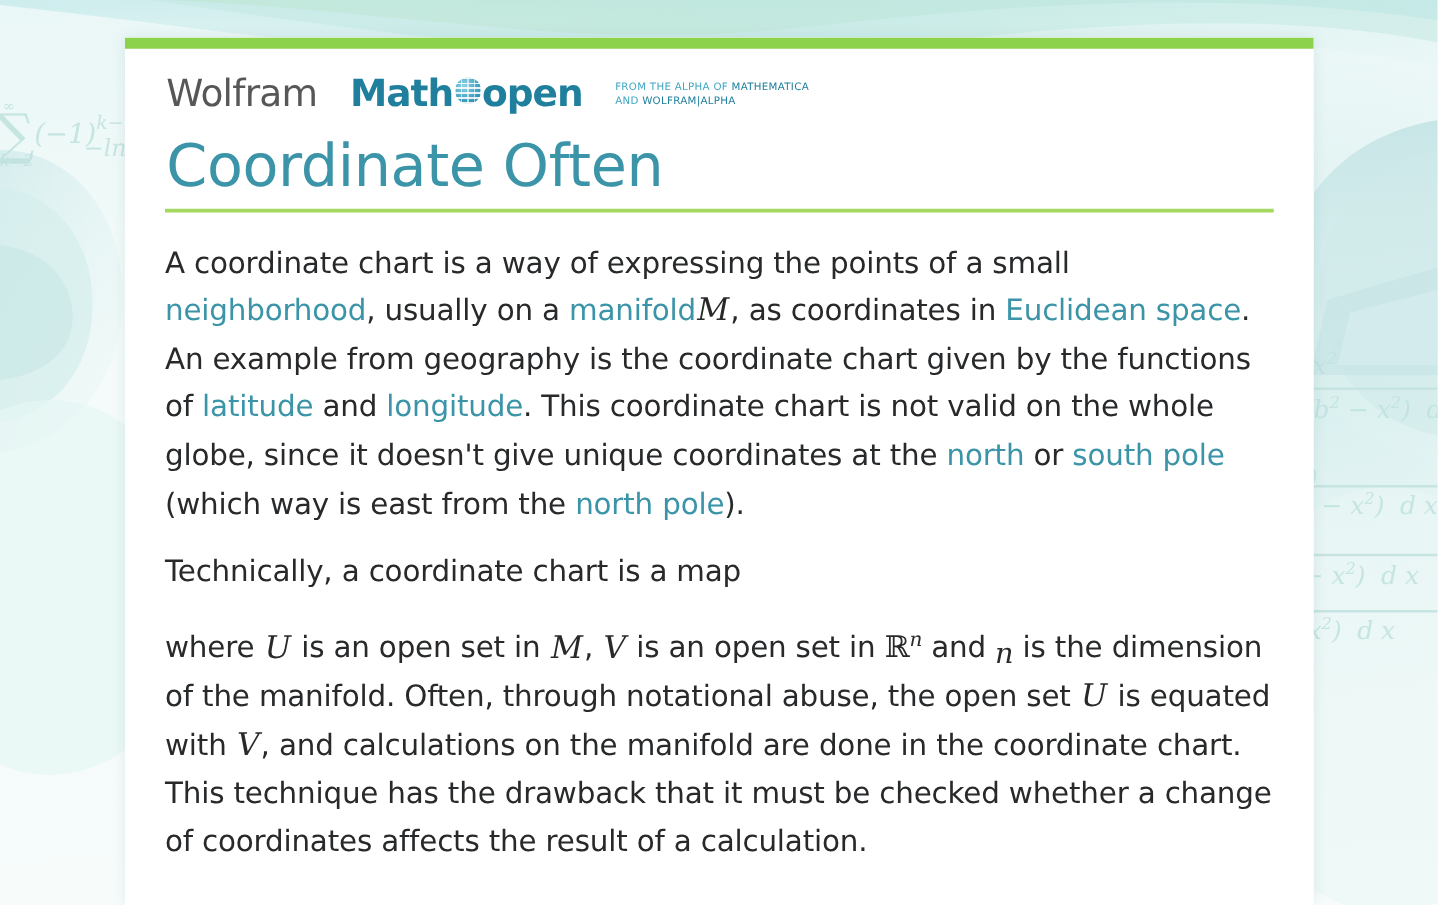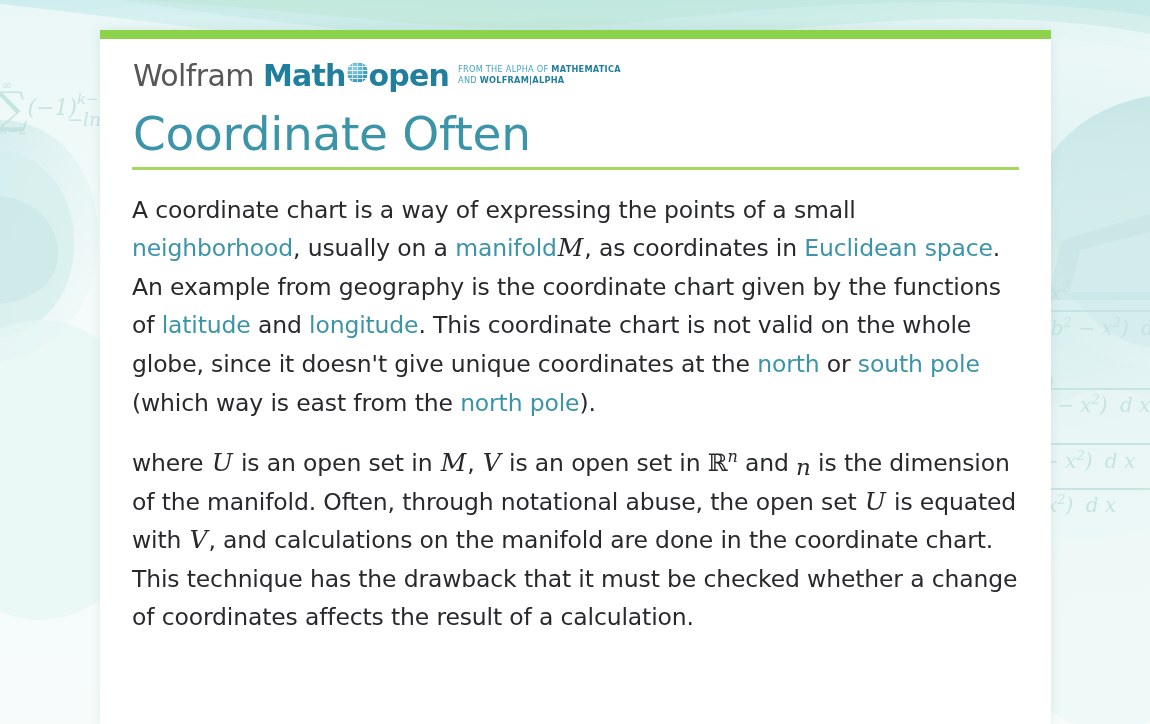--- a/index.html
+++ b/index.html
@@ -49,21 +49,21 @@
     width: 100%;
   }
   #card-inner {
     padding: 22px 32px 0 32px;
   }
 
   
   #logo-row {
     display: flex;
     align-items: flex-end;
-    gap: 9px;
+    gap: 26px;
     padding-left: 1px;
   }
   .logo-wolfram {
     font-family: "DejaVu Sans", sans-serif;
     font-size: 30px;
     font-weight: 400;
     color: #575757;
     letter-spacing: -.6px;
     line-height: 1;
   }
@@ -90,21 +90,21 @@
     top: 1px;
   }
   #tagline {
     font-family: "DejaVu Sans", sans-serif;
     font-size: 8.2px;
     line-height: 1.42;
     color: #3fa6c2;
     letter-spacing: .25px;
     padding-bottom: 4px;
   }
-  #tagline b { color: #1f7f9c; font-weight: 700; }
+  #tagline b { color: #1f7f9c; font-weight: 400; }
 
   
   #page-title {
     font-family: "DejaVu Sans", sans-serif;
     font-size: 47px;
     font-weight: 400;
     color: #3b94a8;
     letter-spacing: -.3px;
     margin: 17px 0 0 1px;
     line-height: 1.12;
@@ -260,19 +260,20 @@
       </div>
     </div>
 
     <h1 id="page-title">Coordinate Often</h1>
     <div id="title-rule"></div>
 
     <div id="content">
 
       <p><span>A coordinate chart is a way of expressing the points of a small </span><a href="#">neighborhood</a><span>, usually on a </span><a href="#">manifold</a><span class="mvar">M</span><span>, as coordinates in </span><a href="#">Euclidean space</a><span>. An example from geography is the coordinate chart given by the functions of </span><a href="#">latitude</a><span> and </span><a href="#">longitude</a><span>. This coordinate chart is not valid on the whole globe, since it doesn't give unique coordinates at the </span><a href="#">north</a><span> or </span><a href="#">south pole</a><span> (which way is east from the </span><a href="#">north pole</a><span>).</span></p>
 
+      <p><span>Technically, a coordinate chart is a map</span></p>
 
 
       <p><span>where </span><span class="mvar">U</span><span> is an open set in </span><span class="mvar">M</span><span>, </span><span class="mvar">V</span><span> is an open set in </span><span class="mbb">ℝ</span><span class="msup">n</span><span> and </span><span class="mlow">n</span><span> is the dimension of the manifold. Often, through notational abuse, the open set </span><span class="mvar">U</span><span> is equated with </span><span class="mvar">V</span><span>, and calculations on the manifold are done in the coordinate chart. This technique has the drawback that it must be checked whether a change of coordinates affects the result of a calculation.</span></p>
 
     </div>
   </div>
 </div>
 
 </body></html>

